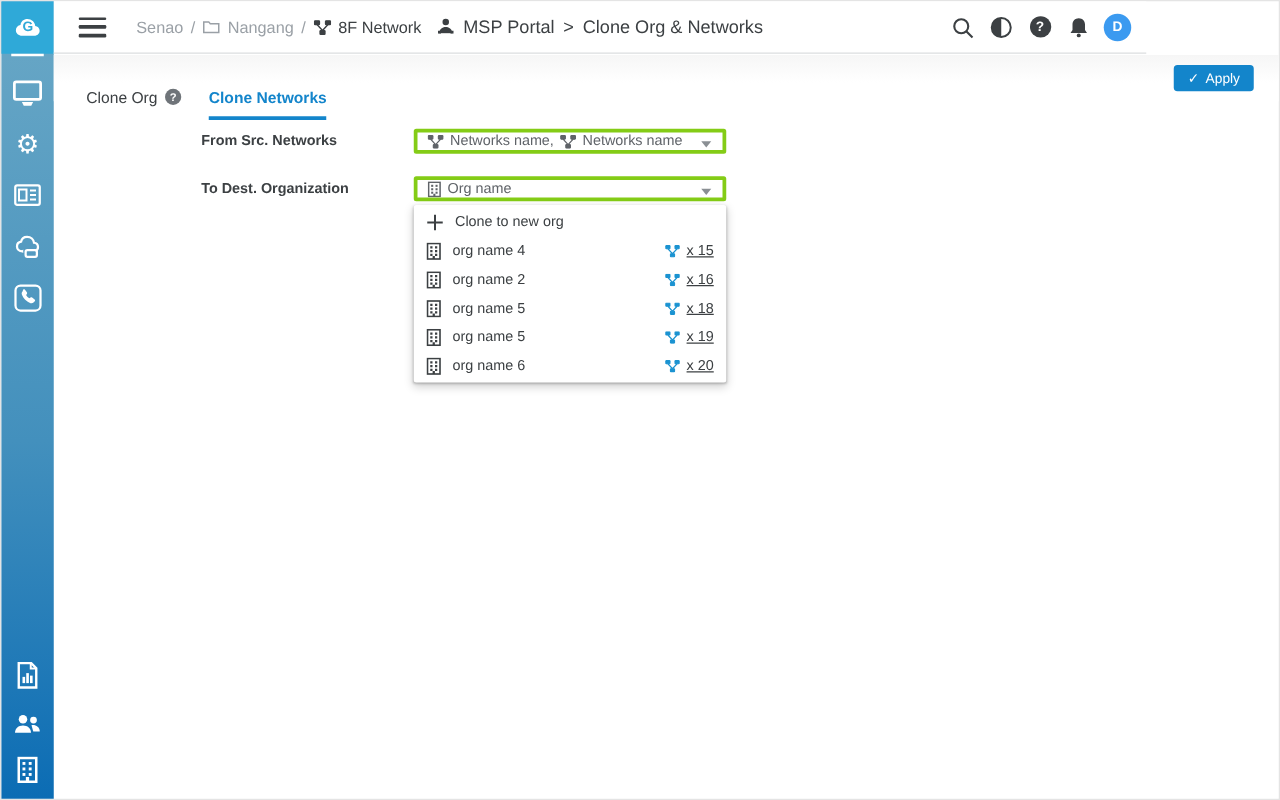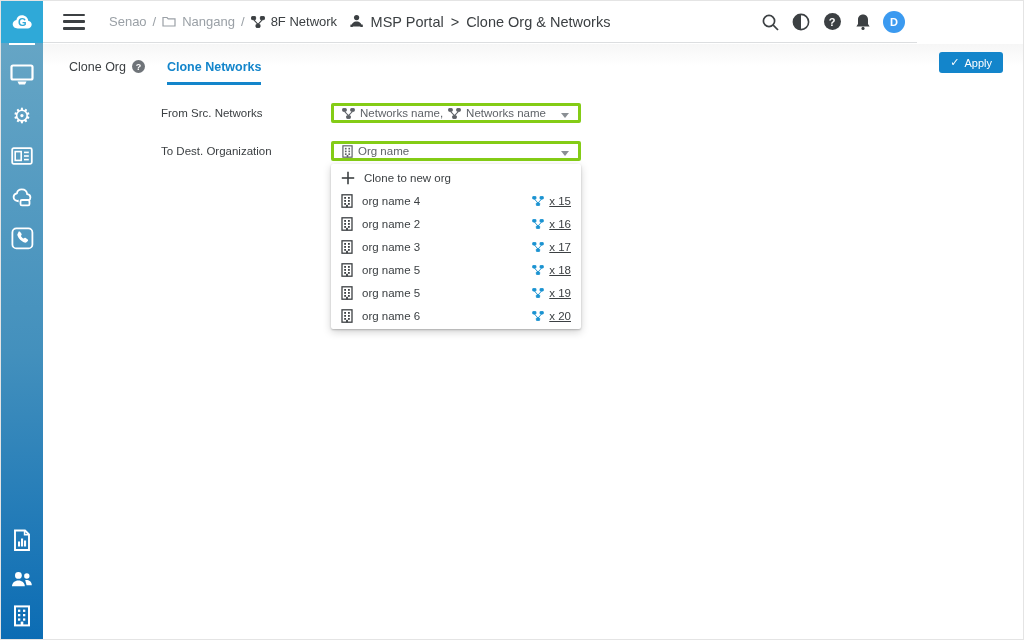--- a/index.html
+++ b/index.html
@@ -29,32 +29,32 @@
   .header-right { position:absolute; right:12px; display:flex; align-items:center; gap:9px; }
   .hicon { width:22px; height:22px; display:flex; align-items:center; justify-content:center; cursor:pointer; }
   .avatar { width:22px; height:22px; border-radius:50%; background:#3b9af0; color:#fff; font-size:11px; font-weight:700;
             display:flex; align-items:center; justify-content:center; cursor:pointer; }
   .help-circle { width:17px; height:17px; border-radius:50%; background:#3c4043; color:#fff; font-size:11px; font-weight:700;
                  display:flex; align-items:center; justify-content:center; }
 
   
   .tabbar { position:absolute; left:42px; top:43px; width:982px; height:37px;
             background:linear-gradient(180deg,#f6f6f6 0%,#ffffff 60%); }
-  .tabs { position:absolute; left:26px; top:4px; height:37px; display:flex; align-items:center; gap:22px;text-align:center; }
+  .tabs { position:absolute; left:26px; top:15px; height:37px; display:flex; align-items:center; gap:22px;text-align:center; }
   .tab { font-size:12.5px; color:#3c4043; display:flex; align-items:center; gap:6px; cursor:pointer; height:37px; }
   .tab.active { color:#1385cb; font-weight:700; border-bottom:3px solid #1385cb; padding-top:3px; }
   .tab-help { width:13px; height:13px; border-radius:50%; background:#6f7479; color:#fff; font-size:9px; font-weight:700;
               display:flex; align-items:center; justify-content:center; }
   .apply-btn { position:absolute; right:22px; top:8px; height:21px; padding:0 11px; background:#1385cb; border:none;
                border-radius:3px; color:#fff; font-size:11px; display:flex; align-items:center; gap:5px; cursor:pointer;
                font-family:"Liberation Sans",sans-serif; }
   .apply-check { font-size:11px; }
 
   
-  .form-label { position:absolute; font-size:11.5px; font-weight:400; color:#3c4043; }
+  .form-label { position:absolute; font-size:11.5px; font-weight:700; color:#3c4043; }
   .select { position:absolute; left:330px; width:250px; height:20px; background:#fff; border:3px solid #84cc16;
             border-radius:2px; display:flex; align-items:center; padding:0 8px; gap:5px; font-size:11.5px; color:#5f6368; cursor:pointer; }
   .select .caret { position:absolute; right:9px; top:7px; width:0; height:0;
                    border-left:4.5px solid transparent; border-right:4.5px solid transparent; border-top:5.5px solid #8a8f94; }
 
   
   .menu { position:absolute; left:330px; top:163px; width:250px; background:#fff; border-radius:2px;
           box-shadow:0 1px 2px rgba(0,0,0,.22), 0 3px 8px rgba(0,0,0,.18); padding:2px 0; z-index:5; }
   .menu-row { height:23px; display:flex; align-items:center; padding:0 10px; gap:9px; font-size:11.5px; color:#3c4043; cursor:pointer; }
   .menu-count { margin-left:auto; display:flex; align-items:center; gap:5px; color:#3c4043;text-decoration:underline; }
@@ -372,73 +372,57 @@
           </span>
         <span>x 16</span>
       </span>
     </div>
     <div class="menu-row">
       <span class="ic">
           <svg width="12" height="14" viewBox="0 0 12 14" fill="#3c4043" stroke="#3c4043">
             <use href="#i-building"></use>
           </svg>
         </span>
-      <span>org name 3</span>
+      <span>org name 5</span>
       <span class="menu-count">
         <span class="ic">
             <svg width="12" height="10" viewBox="0 0 14 12" fill="#1b93d1" stroke="#1b93d1">
               <use href="#i-network"></use>
             </svg>
           </span>
-        <span>x 17</span>
+        <span>x 18</span>
       </span>
     </div>
     <div class="menu-row">
       <span class="ic">
           <svg width="12" height="14" viewBox="0 0 12 14" fill="#3c4043" stroke="#3c4043">
             <use href="#i-building"></use>
           </svg>
         </span>
       <span>org name 5</span>
       <span class="menu-count">
         <span class="ic">
             <svg width="12" height="10" viewBox="0 0 14 12" fill="#1b93d1" stroke="#1b93d1">
               <use href="#i-network"></use>
             </svg>
           </span>
-        <span>x 18</span>
+        <span>x 19</span>
       </span>
     </div>
     <div class="menu-row">
       <span class="ic">
           <svg width="12" height="14" viewBox="0 0 12 14" fill="#3c4043" stroke="#3c4043">
             <use href="#i-building"></use>
           </svg>
         </span>
-      <span>org name 5</span>
+      <span>org name 6</span>
       <span class="menu-count">
         <span class="ic">
             <svg width="12" height="10" viewBox="0 0 14 12" fill="#1b93d1" stroke="#1b93d1">
               <use href="#i-network"></use>
             </svg>
           </span>
-        <span>x 19</span>
-      </span>
-    </div>
-    <div class="menu-row">
-      <span class="ic">
-          <svg width="12" height="14" viewBox="0 0 12 14" fill="#3c4043" stroke="#3c4043">
-            <use href="#i-building"></use>
-          </svg>
-        </span>
-      <span>org name 6</span>
-      <span class="menu-count">
-        <span class="ic">
-            <svg width="12" height="10" viewBox="0 0 14 12" fill="#1b93d1" stroke="#1b93d1">
-              <use href="#i-network"></use>
-            </svg>
-          </span>
         <span>x 20</span>
       </span>
     </div>
   </div>
 
 </div>
 
 </body></html>

